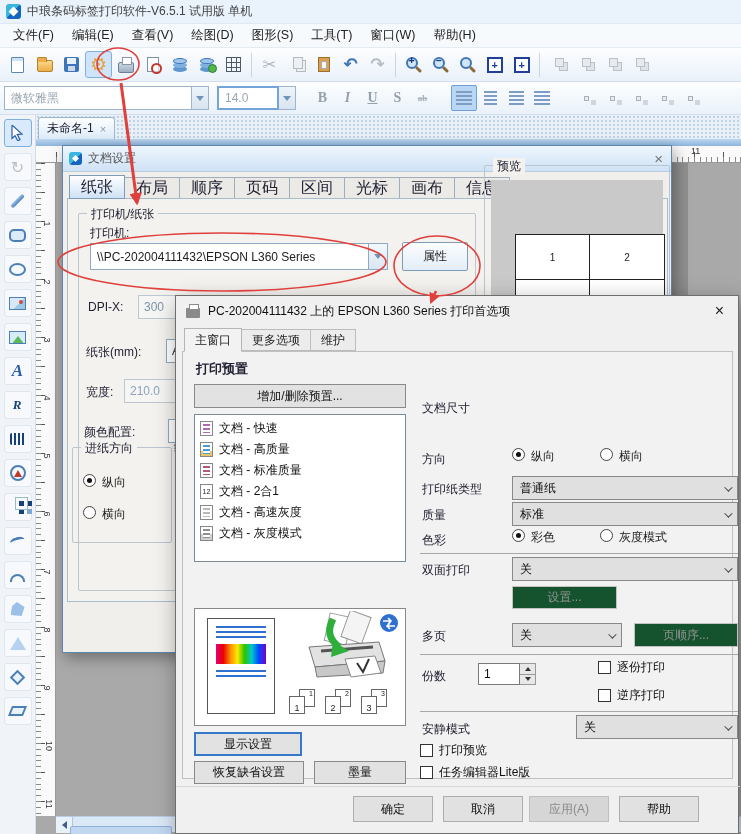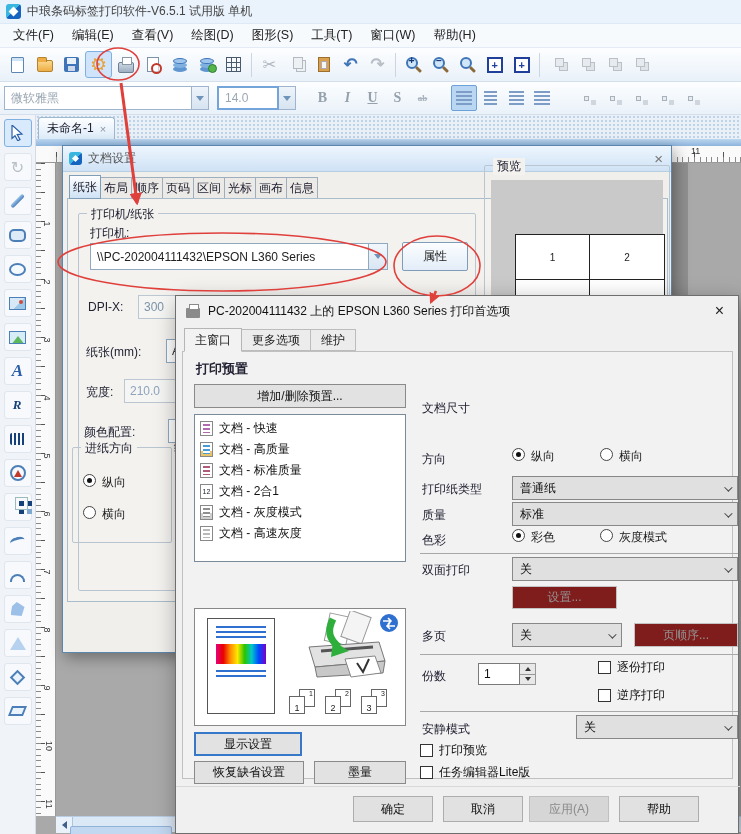--- a/index.html
+++ b/index.html
@@ -99,21 +99,21 @@
 .hscroll{position:absolute;left:56px;top:701px;width:685px;height:16px;background:#dbe8f6;border-top:1px solid #b9cde4;display:flex;align-items:center}
 .hscroll .larr{width:17px;height:16px;background:#e9f2fb;border-right:1px solid #aec5dd;display:flex;align-items:center;justify-content:center}
 .hscroll .larr i{width:0;height:0;border-top:4px solid transparent;border-bottom:4px solid transparent;border-right:5px solid #40608a}
 .hscroll .thumb{width:102px;height:12px;margin-left:2px;background:#c2d8f0;border:1px solid #8fb2d8;border-radius:2px}
 
 .dlg1{position:absolute;left:62px;top:145px;width:610px;height:508px;background:#f0efec;border:1px solid #5c86ad;box-shadow:3px 5px 14px rgba(0,0,0,.35);z-index:10}
 .dlg1 .tbar{position:absolute;left:0;top:0;width:100%;height:26px;background:linear-gradient(#eef6fe,#cfe2f5);display:flex;align-items:center;gap:6px;padding-left:6px;border-bottom:1px solid #b7cde0}
 .dlg1 .tbar .ttl{font-size:12px;color:#555}
 .xbtn{margin-left:auto;margin-right:8px;color:#777;font-size:15px;line-height:1}
 .dtabs{position:absolute;left:6px;top:29px;display:flex;align-items:flex-end;height:24px}
-.dtab{height:22px;padding:0 3px;display:flex;align-items:center;background:#eceae6;border:1px solid #9eaebc;border-left:none;font-size:12px;color:#223}
+.dtab{height:22px;padding:0 11px;display:flex;align-items:center;background:#eceae6;border:1px solid #9eaebc;border-left:none;font-size:16px;color:#223}
 .dtab:first-child{border-left:1px solid #9eaebc}
 .dtab.active{height:24px;background:linear-gradient(#fefeff,#cfe2f5);border:1px solid #7d9db8;position:relative;z-index:2}
 .dpage{position:absolute;left:4px;top:52px;width:601px;height:404px;border:1px solid #a9bccb;background:#f3f2ef}
 .grp{position:absolute;border:1px solid #b9c6d2;border-radius:2px}
 .grp .glabel{position:absolute;top:-8px;left:8px;background:#f3f2ef;padding:0 4px;font-size:12px;color:#223}
 .lab{position:absolute;font-size:12px;color:#223}
 .comboc{position:absolute;height:27px;background:#fff;border:1px solid #8fa9c0;display:flex;align-items:center}
 .comboc .val{flex:1;padding-left:6px;font-size:12px;color:#222;white-space:nowrap;overflow:hidden}
 .comboc .db{width:19px;height:100%;background:linear-gradient(#f2f7fc,#d9e6f3);border-left:1px solid #8fa9c0;display:flex;align-items:center;justify-content:center}
 .btnc{position:absolute;background:linear-gradient(#fbfdff,#e3edf8);border:1px solid #7d9db8;border-radius:2px;font-size:12px;color:#222;display:flex;align-items:center;justify-content:center}
@@ -133,21 +133,21 @@
 .dlg2 .tbar .ttl{font-size:12px;color:#111}
 .dlg2 .xbtn{color:#222;font-size:16px;margin-right:14px}
 .pico{width:14px;height:10px;background:#8a8a8a;border-radius:1px;position:relative;margin-top:3px}
 .pico:before{content:"";position:absolute;top:-4px;left:3px;width:8px;height:4px;background:#fff;border:1px solid #8a8a8a}
 .wtabs{position:absolute;left:8px;top:32px;display:flex;align-items:flex-end;z-index:2}
 .wtab{height:22px;padding:0 10px;display:flex;align-items:center;background:#ececec;border:1px solid #bcbcbc;border-left:none;color:#222}
 .wtab:first-child{border-left:1px solid #bcbcbc}
 .wtab.active{height:24px;background:#f2f2f2;border:1px solid #b5b5b5;border-bottom:1px solid #f2f2f2;margin-bottom:-1px}
 .wpage{position:absolute;left:6px;top:55px;width:551px;height:428px;border:1px solid #c0c0c0;background:#f2f2f2}
 .b10{position:absolute;background:#e2e2e2;border:1px solid #8a8a8a;display:flex;align-items:center;justify-content:center;color:#111}
-.b10.dis{background:#7f1d1d;border-color:#c2c2c2;color:#949494}
+.b10.dis{background:#14532d;border-color:#c2c2c2;color:#949494}
 .b10.focus{border:2px solid #3779c8}
 .c10{position:absolute;height:24px;background:#e0e0e0;border:1px solid #888;display:flex;align-items:center;padding:0 20px 0 7px;color:#111;white-space:nowrap}
 .c10 .vee{position:absolute;right:7px;top:9px;width:6px;height:6px;border-right:1.5px solid #444;border-bottom:1.5px solid #444;transform:rotate(45deg) translateY(-2px)}
 .hrline{position:absolute;height:1px;background:#a8a8a8}
 .chk{position:absolute;display:flex;align-items:center;gap:6px;color:#111}
 .chk .box{width:13px;height:13px;border:1px solid #333;background:#fff;flex:none}
 .plist{position:absolute;background:#fff;border:1px solid #7a8a99;padding:3px 2px;overflow:hidden}
 .plitem{display:flex;align-items:center;gap:6px;height:21px;padding-left:3px;color:#111}
 .pi{width:13px;height:15px;background:#fff;border:1px solid #888;flex:none;position:relative;font-size:7px;display:flex;align-items:center;justify-content:center;color:#334}
 .pi:before{content:"";position:absolute;inset:2px;background:repeating-linear-gradient(to bottom,var(--c1) 0 2px,#fff 2px 4px)}
@@ -517,26 +517,26 @@
         </div>
       <div class="plitem">
           <span class="pi pi-std"></span>
           <span>文档 - 标准质量</span>
         </div>
       <div class="plitem">
           <span class="pi pi-2in1"></span>
           <span>文档 - 2合1</span>
         </div>
       <div class="plitem">
+          <span class="pi pi-fgray"></span>
+          <span>文档 - 高速灰度</span>
+        </div>
+      <div class="plitem">
           <span class="pi pi-gray"></span>
           <span>文档 - 灰度模式</span>
-        </div>
-      <div class="plitem">
-          <span class="pi pi-fgray"></span>
-          <span>文档 - 高速灰度</span>
         </div>
     </div>
 
     <div class="prevbox" style="left:18px;top:312px;width:212px;height:118px">
       <div class="thumb">
         <i></i>
           <i></i>
           <i></i>
         <div class="rainbow"></div>
         <i></i>

